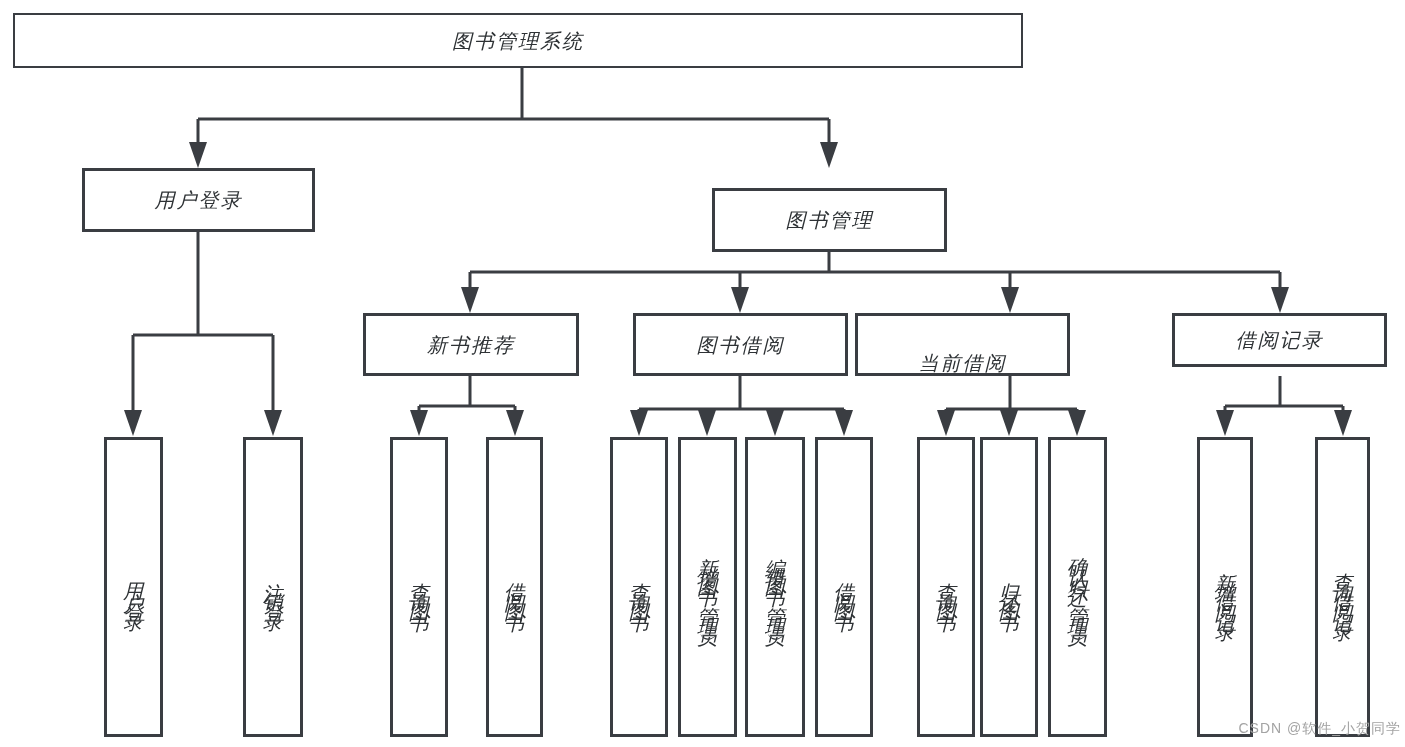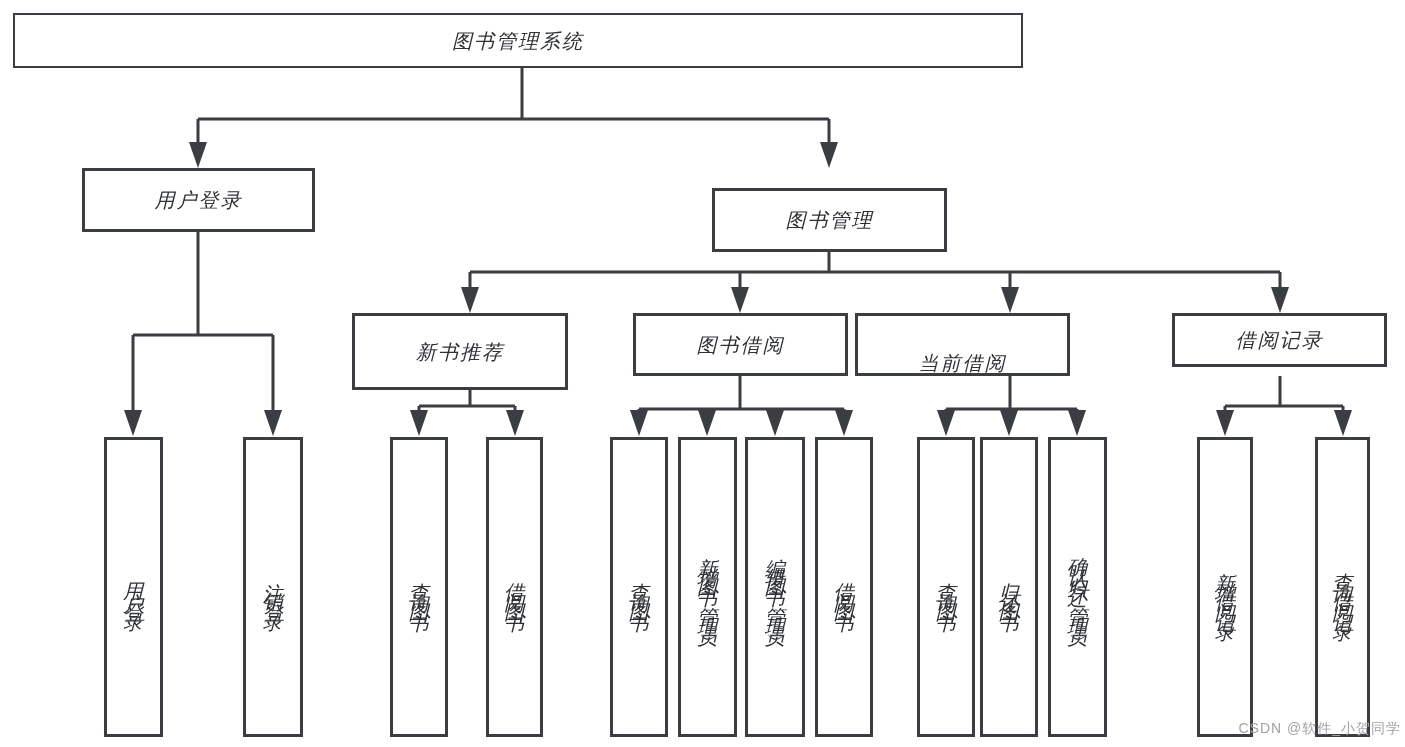--- a/index.html
+++ b/index.html
@@ -106,21 +106,21 @@
     <span>图书管理系统</span>
   </div>
 
   <div class="node" style="left:82px; top:168px; width:233px; height:64px;">
     <span>用户登录</span>
   </div>
   <div class="node" style="left:712px; top:168px; width:235px; height:64px;margin-top:20px;">
     <span>图书管理</span>
   </div>
 
-  <div class="node" style="left:352px; top:313px; width:216px; height:77px;">
+  <div class="node" style="left:363px; top:313px; width:216px; height:63px;">
     <span>新书推荐</span>
   </div>
   <div class="node" style="left:633px; top:313px; width:215px; height:63px;">
     <span>图书借阅</span>
   </div>
   <div class="node" style="left:855px; top:313px; width:215px; height:63px;align-items:flex-end;">
     <span>当前借阅</span>
   </div>
   <div class="node" style="left:1172px; top:313px; width:215px; height:54px;">
     <span>借阅记录</span>

